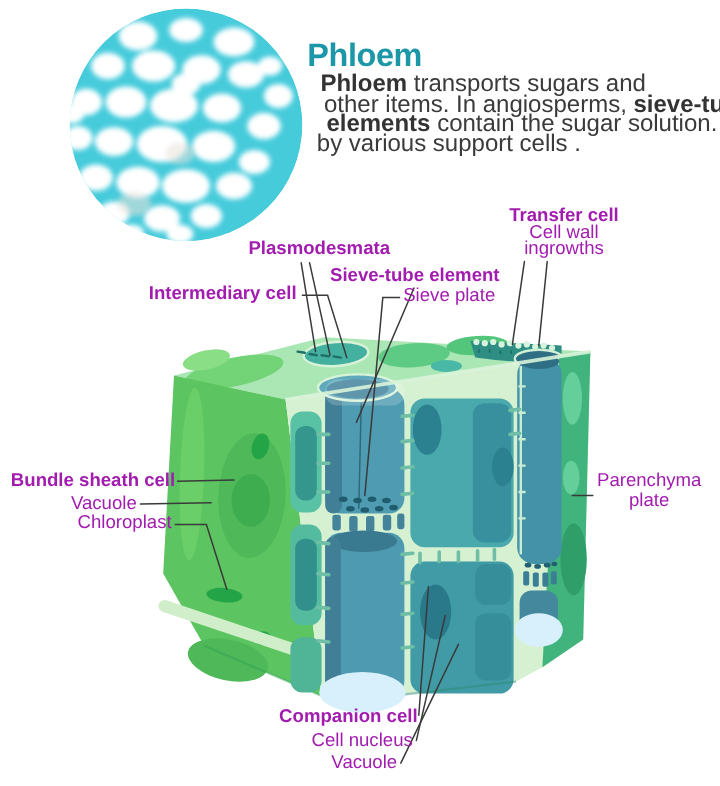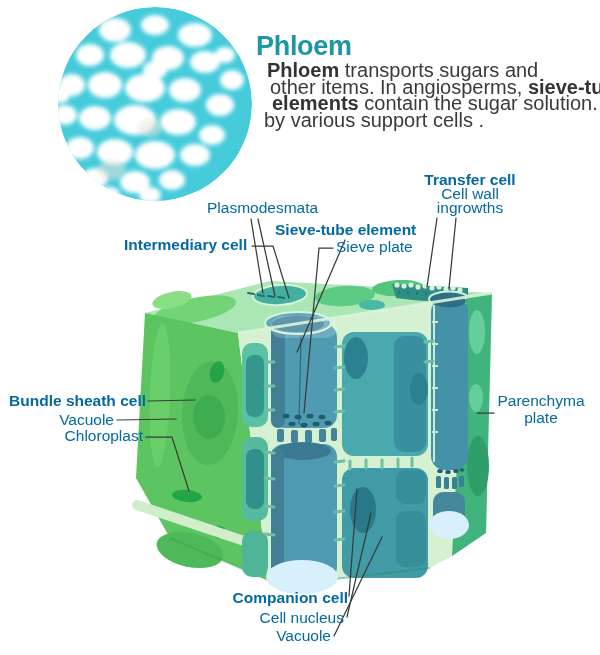--- a/index.html
+++ b/index.html
@@ -3,25 +3,25 @@
 <meta charset="utf-8">
 <style>
   html,body{margin:0;padding:0;background:#ffffff;}
   .stage{position:relative;width:600px;height:655px;background:#ffffff;overflow:hidden;
          font-family:"Liberation Sans",sans-serif;color:#2f2f2f;}
   .stage svg.art{position:absolute;left:0;top:0;}
   .title{position:absolute;left:256px;top:31px;font-size:27px;font-weight:bold;color:#1b97a8;letter-spacing:-0.3px;}
   .desc{position:absolute;left:263px;top:62px;font-size:20px;line-height:16.6px;color:#3a3a3a;white-space:nowrap;}
   .desc .dl{display:block;}
   .desc b{font-weight:bold;color:#333333;}
-  .lbl{position:absolute;font-size:15.5px;line-height:1.1;color:#0369a1;white-space:nowrap;}
+  .lbl{position:absolute;font-size:15.5px;line-height:1.1;color:#a21caf;white-space:nowrap;}
   .b{font-weight:bold;}
   .ctr{text-align:center;white-space:normal;}
   .blk span{display:block;}
-  #lbl-plasmodesmata{left:207px;top:199px;}
+  #lbl-plasmodesmata{left:207px;top:199px;font-weight:bold;}
   #lbl-sieve-element{left:275px;top:221px;}
   #lbl-intermediary{left:124px;top:236px;}
   #lbl-sieve-plate{left:336px;top:238px;}
   #lbl-transfer{left:422px;top:173px;width:96px;line-height:13.9px;}
   #lbl-bundle{right:454px;top:392px;}
   #lbl-vacuole-left{right:486px;top:411px;}
   #lbl-chloroplast{right:457px;top:427px;margin-left:22px;}
   #lbl-parenchyma{left:486px;top:392px;width:110px;line-height:17px;}
   #lbl-companion{right:252px;top:589px;}
   #lbl-nucleus{right:256px;top:609px;}

